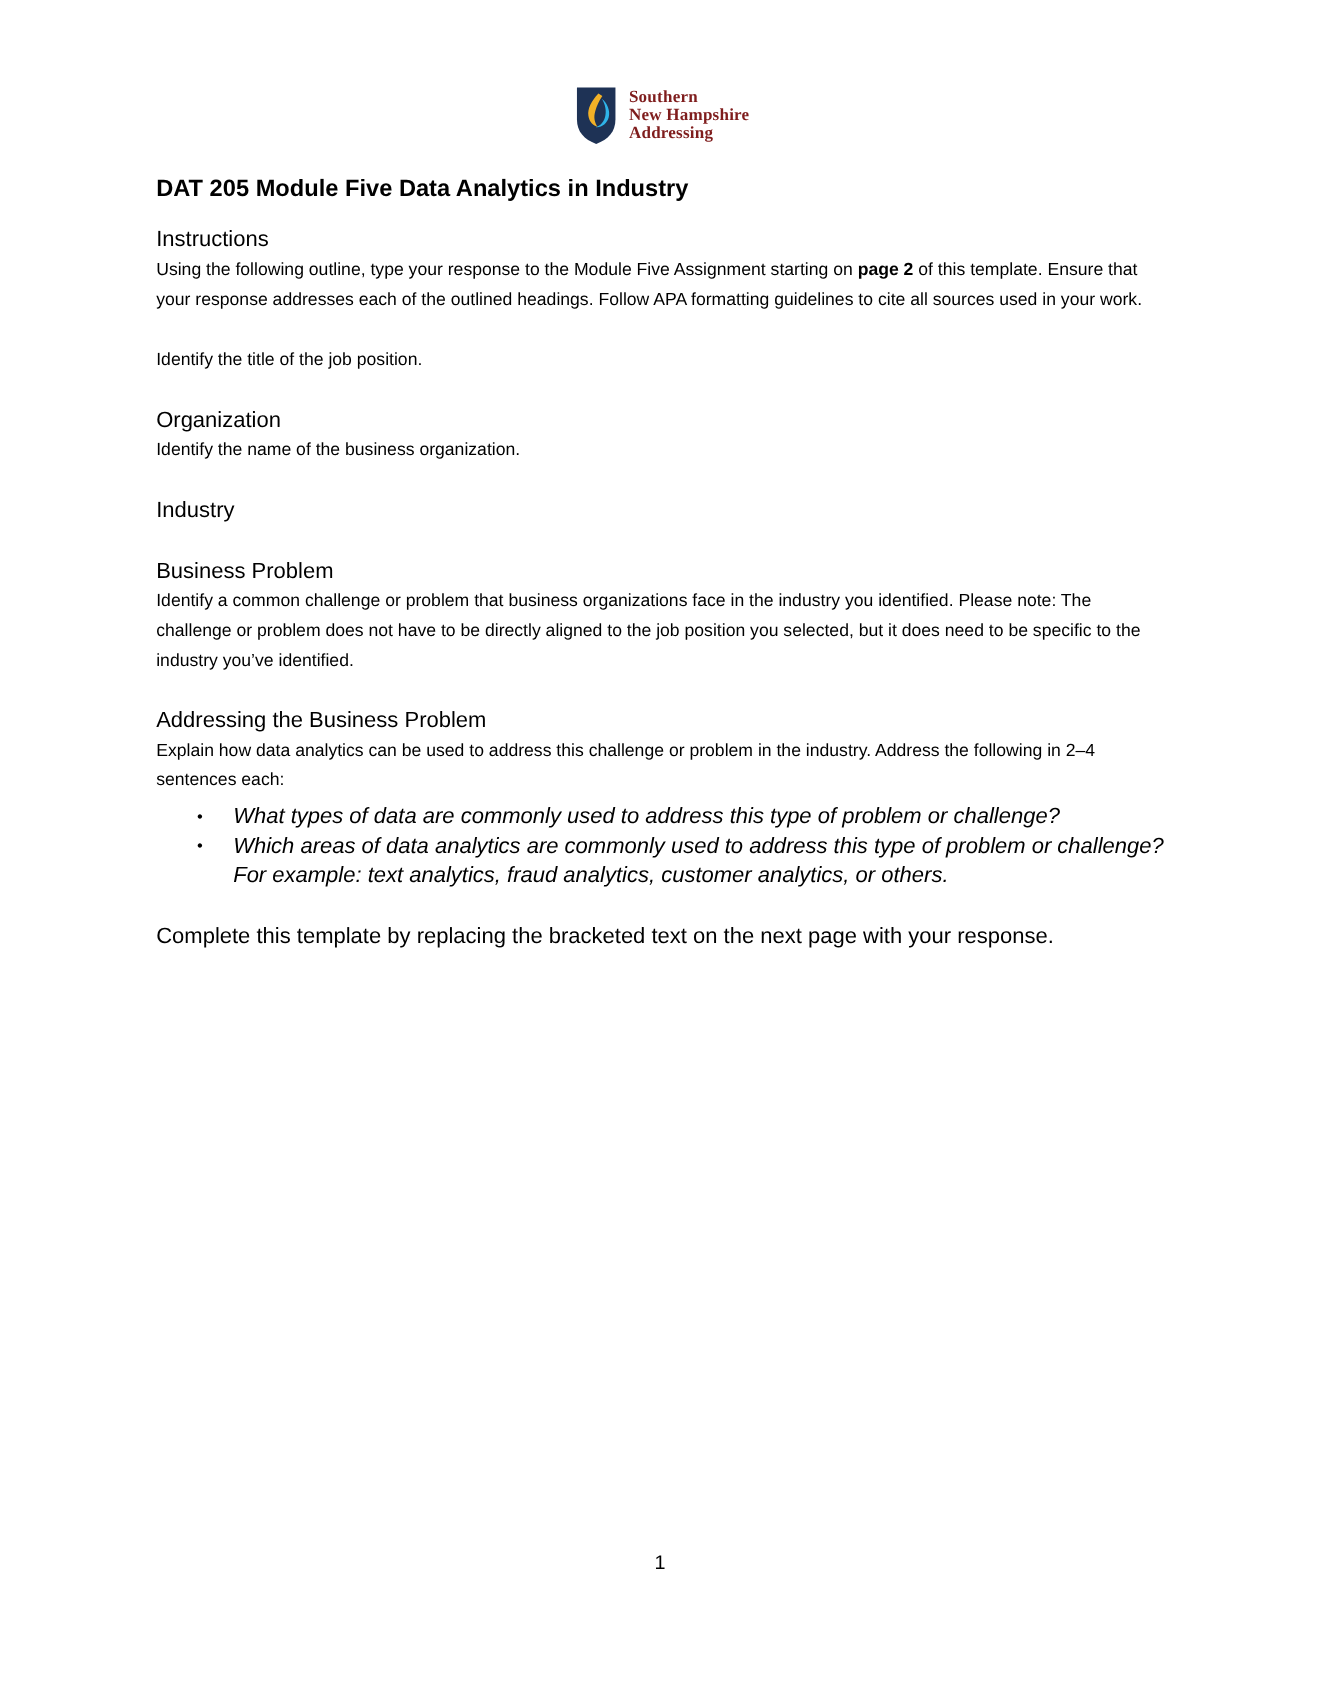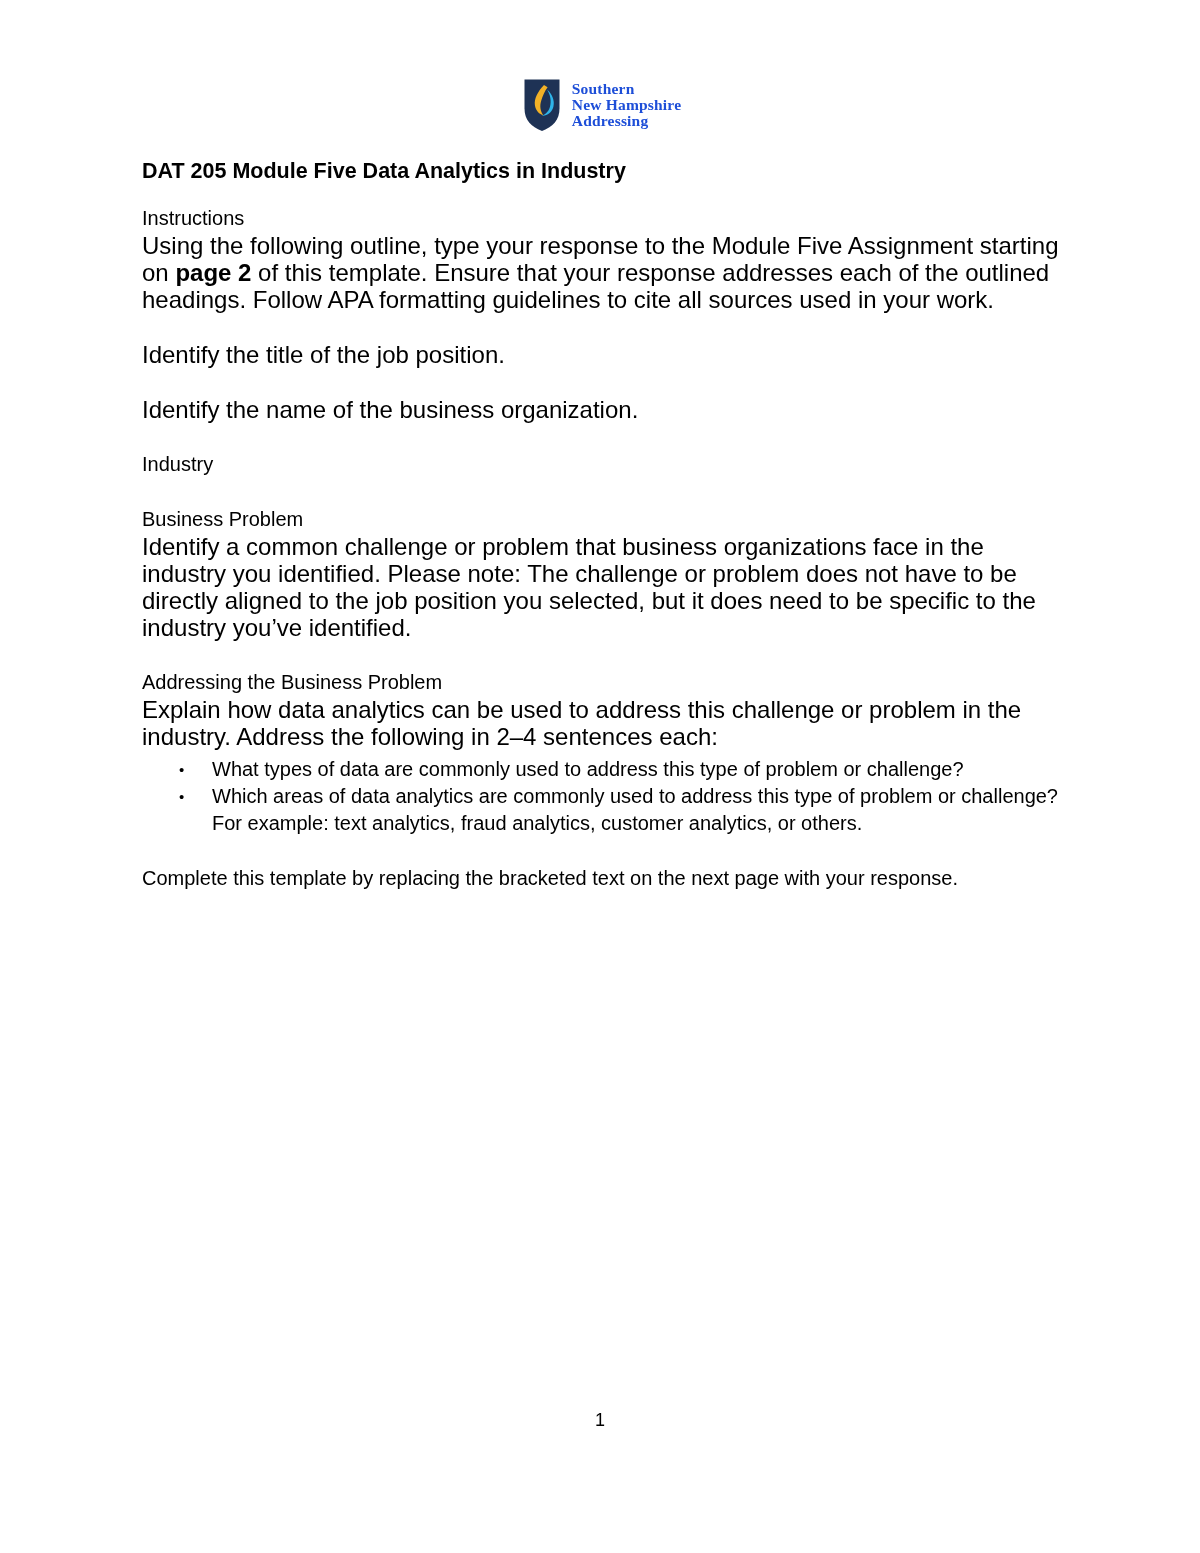--- a/index.html
+++ b/index.html
@@ -52,21 +52,21 @@
   .sec {
     margin: 0 0 28px 0;
   }
   .sec-heading {
     font-weight: 400;
     font-size: 20px;
     line-height: 27px;
   }
   .sec-body {
     margin: 0;
-    font-size: 24px;
+    font-size: 16px;
     line-height: 27px;
   }
   .bullets {
     list-style: none;
     margin: 6px 0 0 0;
     padding: 0;
     font-size: 20px;
     line-height: 27px;
   }
   .bullets li {
@@ -74,20 +74,21 @@
     align-items: flex-start;
   }
   .bullet-marker {
     flex: 0 0 33px;
     margin-left: 37px;
     font-size: 15px;
     line-height: 27px;
   }
   .bullet-text {
     flex: 1 1 auto;
+    font-style: italic;
   }
   .closing {
     margin: 22px 0 0 0;
     font-size: 20px;
     line-height: 27px;
   }
   .page-number {
     position: absolute;
     left: 0;
     right: 0;
@@ -102,39 +103,40 @@
 
 <div class="page">
   <div class="content">
 
     <div class="logo-row">
       <svg class="logo-shield" width="38" height="55" viewBox="0 0 38 55" aria-hidden="true">
         <path d="M1.5 1.5 H36.5 V30.5 C36.5 42 30 48.7 19 53 C8 48.7 1.5 42 1.5 30.5 Z" fill="#1e3255"></path>
         <path d="M21 7 C14.6 13.8 11 20.8 11.9 27.3 C12.7 32.8 16.4 36.4 20.4 37.4 C17.2 33 16.6 28 18.2 22.8 C19.6 18.2 21.7 13 24.6 9.2 Z" fill="#f2b127"></path>
         <path d="M24.2 11.8 C27.3 16.8 28.6 23.3 27 28.7 C25.4 34.2 21.6 37 18.6 37.6 C23.7 38.3 28.8 34.7 30.4 28.7 C32 22.6 29 15.8 24.2 11.8 Z" fill="#2fb4e9"></path>
       </svg>
-      <div class="logo-text" style="color:#1d4ed8">
+      <div class="logo-text" style="color:#7f1d1d">
         <div>Southern</div>
         <div>New Hampshire</div>
         <div>Addressing</div>
       </div>
     </div>
 
     <h1 class="doc-title">DAT 205 Module Five Data Analytics in Industry</h1>
 
     <div class="sec">
       <div class="sec-heading">Instructions</div>
       <p class="sec-body"><span>Using the following outline, type your response to the Module Five Assignment starting on </span><strong>page 2</strong><span> of this template. Ensure that your response addresses each of the outlined headings. Follow APA formatting guidelines to cite all sources used in your work.</span></p>
     </div>
 
     <div class="sec">
       <p class="sec-body">Identify the title of the job position.</p>
     </div>
 
     <div class="sec">
+      <div class="sec-heading">Organization</div>
       <p class="sec-body">Identify the name of the business organization.</p>
     </div>
 
     <div class="sec">
       <div class="sec-heading">Industry</div>
     </div>
 
     <div class="sec">
       <div class="sec-heading">Business Problem</div>
       <p class="sec-body">Identify a common challenge or problem that business organizations face in the industry you identified. Please note: The challenge or problem does not have to be directly aligned to the job position you selected, but it does need to be specific to the industry you’ve identified.</p>

